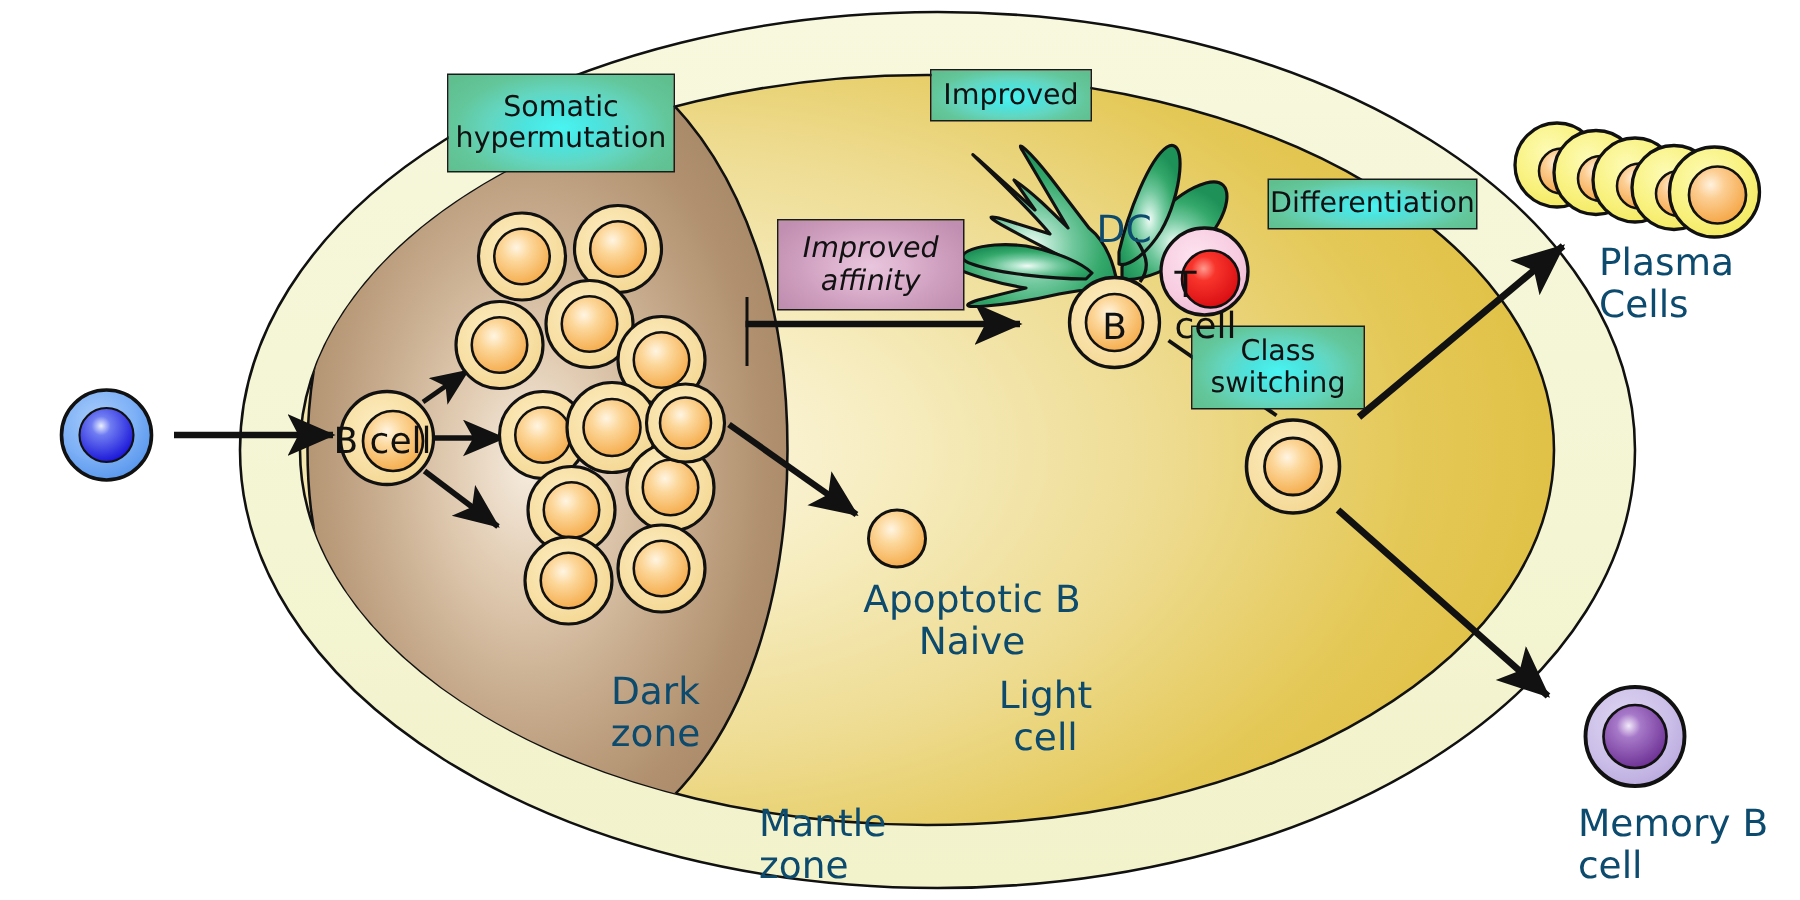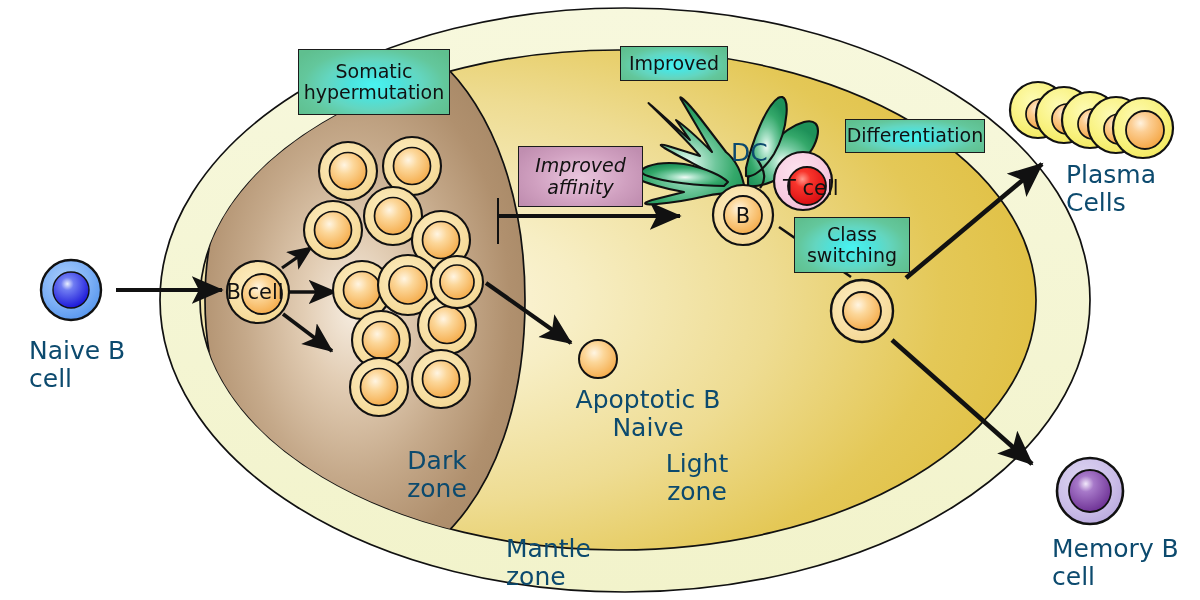--- a/index.html
+++ b/index.html
@@ -54,21 +54,21 @@
     background:
       radial-gradient(ellipse 60% 72% at 50% 52%,
         #e9c6dd 0%, #ddb3cf 32%, #d0a0c0 62%, #c08eb0 100%);
     font-style: italic;
   }
   
   .cap {
     font-size: 25px;
     color: #0c4a6e;
   }
-  .cap-sm { font-size: 21px; }
+  .cap-sm { font-size: 24px; }
 </style>
 </head>
 <body>
 
 <div id="stage">
 
   <svg id="canvas" viewBox="0 0 1200 600" xmlns="http://www.w3.org/2000/svg">
     <defs>
 
       <linearGradient id="gMantle" x1="0" y1="0" x2="0" y2="1">
@@ -355,37 +355,36 @@
 
   <div class="lbl box box-teal" style="left:794px; top:217px; width:116px; height:56px;">Class
 switching</div>
 
   <div class="lbl box box-teal" style="left:845px; top:119px; width:140px; height:34px;">Differentiation</div>
 
   <div class="lbl box box-mauve" style="left:518px; top:146px; width:125px; height:61px;">Improved
 affinity</div>
 
 
-  <div class="lbl cap" style="left:29px; top:337px; width:140px; text-align:left;">Naive B cell</div>
 
   <div class="lbl cap-sm" style="left:220px; top:281px; width:70px; text-align:center;">B cell</div>
 
   <div class="lbl cap" style="left:731px; top:139px; width:46px; text-align:left;">DC</div>
 
   <div class="lbl cap-sm" style="left:783px; top:177px; width:62px; text-align:left;">T cell</div>
 
   <div class="lbl cap-sm" style="left:730px; top:205px; width:26px; text-align:center;">B</div>
 
   <div class="lbl cap" style="left:568px; top:386px; width:160px; text-align:center;">Apoptotic B Naive</div>
 
   <div class="lbl cap" style="left:1066px; top:161px; width:150px; text-align:left;">Plasma Cells</div>
 
   <div class="lbl cap" style="left:1052px; top:535px; width:150px; text-align:left;">Memory B cell</div>
 
   <div class="lbl cap" style="left:402px; top:447px; width:70px; text-align:center;">Dark
 zone</div>
 
   <div class="lbl cap" style="left:662px; top:450px; width:70px; text-align:center;">Light
-zone</div>
+cell</div>
 
   <div class="lbl cap" style="left:506px; top:535px; width:130px; text-align:left;">Mantle zone</div>
 
 </div>
 
 </body></html>

